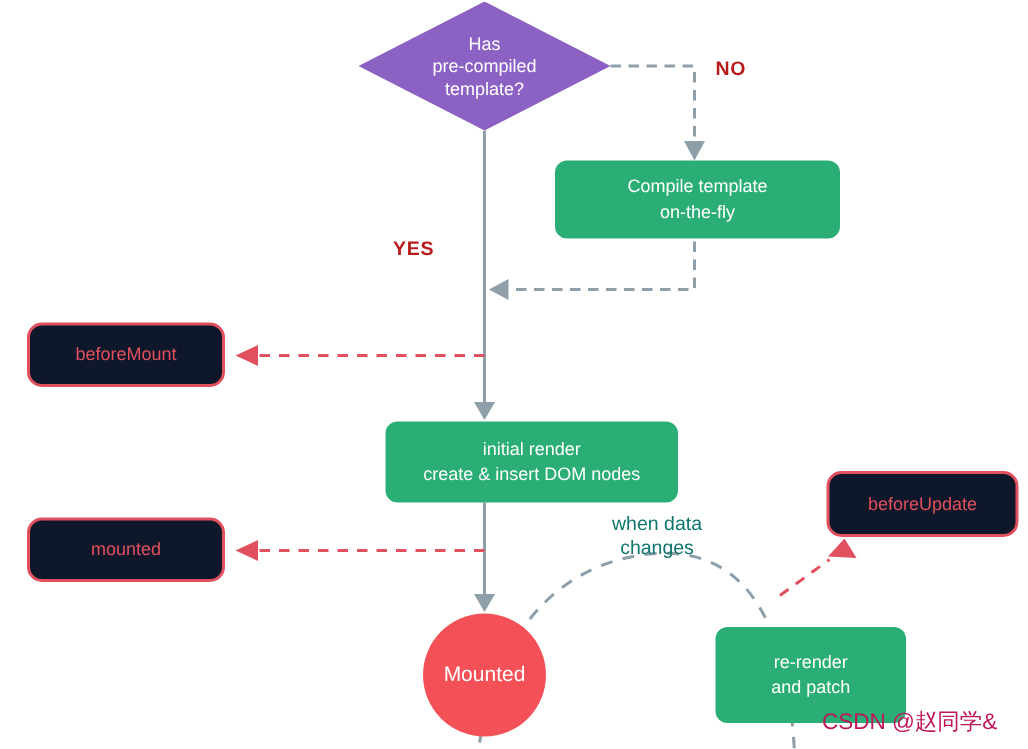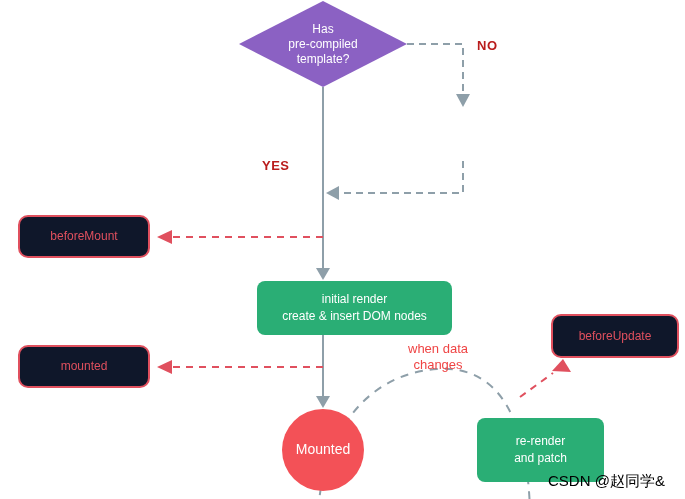--- a/index.html
+++ b/index.html
@@ -66,31 +66,31 @@
     font-size: 13px;
     letter-spacing: 0.5px;
   }
   .yes-label { left: 262px; top: 158px; }
   .no-label  { left: 477px; top: 38px; }
   .note-label {
     position: absolute;
     left: 390px; top: 341px;
     width: 96px;
     text-align: center;
-    color: #ef4444;
+    color: #0f766e;
     font-size: 13px;
     font-weight: normal;
     letter-spacing: 0;
     white-space: pre-line;
     line-height: 1.2;
   }
   .watermark {
     position: absolute;
     left: 548px; top: 472px;
-    color: #000000;
+    color: #be185d;
     font-size: 15px;
     white-space: nowrap;
   }
 </style>
 </head>
 <body>
 
 <div class="stage">
 
   <svg class="wires" viewBox="0 0 685 499">
@@ -116,20 +116,22 @@
     <polygon points="172,230 172,244 157,237" fill="#e0505e"></polygon>
 
     <line x1="323" y1="367" x2="172" y2="367" stroke="#e0505e" stroke-width="2" stroke-dasharray="7 6"></line>
     <polygon points="172,360 172,374 157,367" fill="#e0505e"></polygon>
   </svg>
 
   <div class="node diamond">Has
 pre-compiled
 template?</div>
 
+  <div class="node green-box compile">Compile template
+on-the-fly</div>
 
   <div class="node green-box initial">initial render
 create &amp; insert DOM nodes</div>
 
   <div class="node hook-box before-mount">beforeMount</div>
 
   <div class="node hook-box mounted-hook">mounted</div>
 
   <div class="node hook-box before-update">beforeUpdate</div>
 

